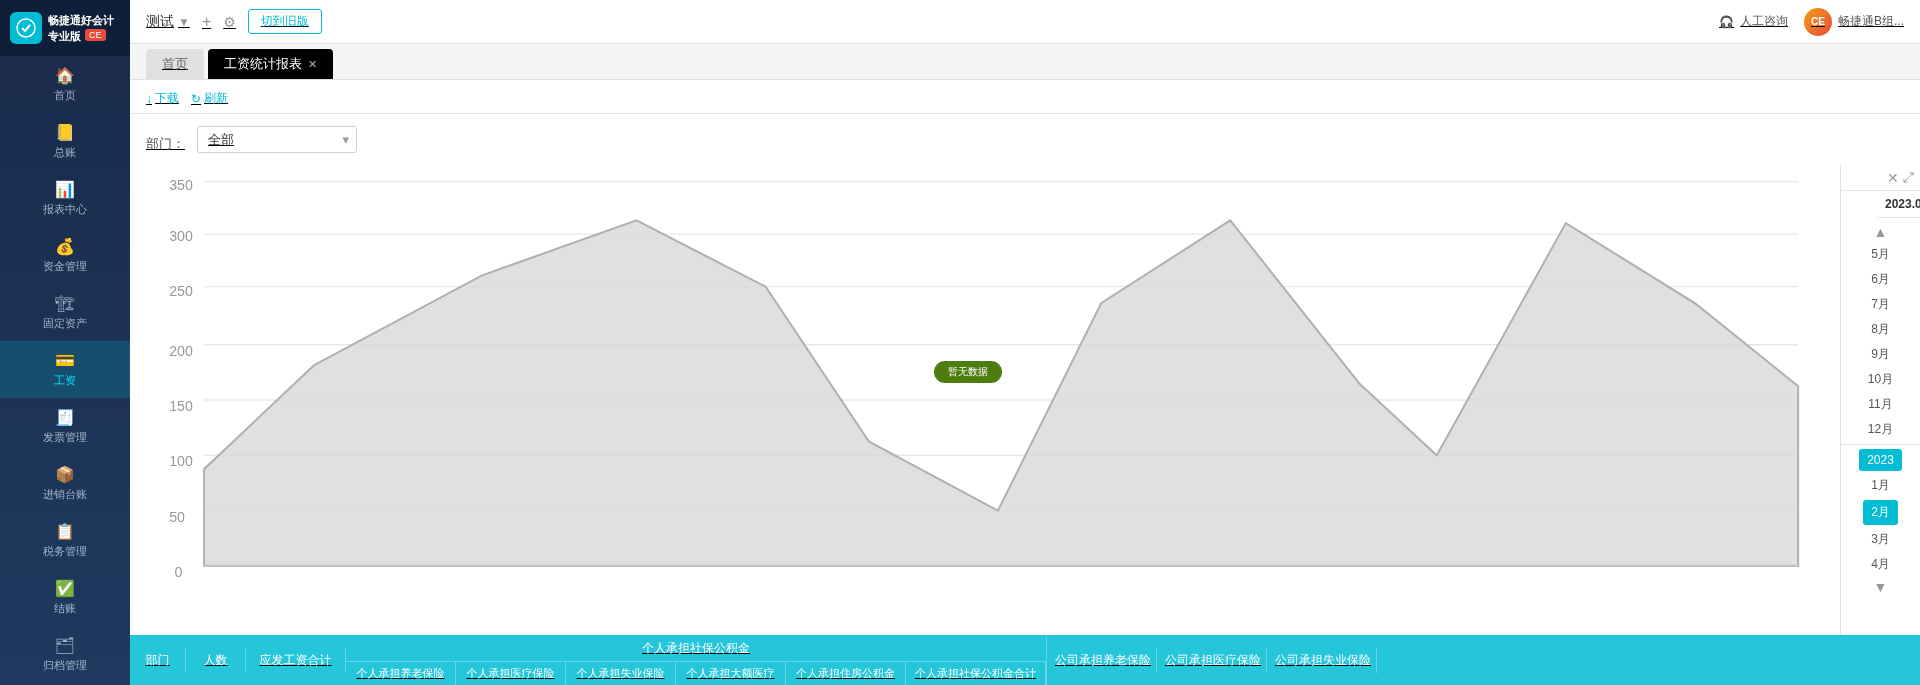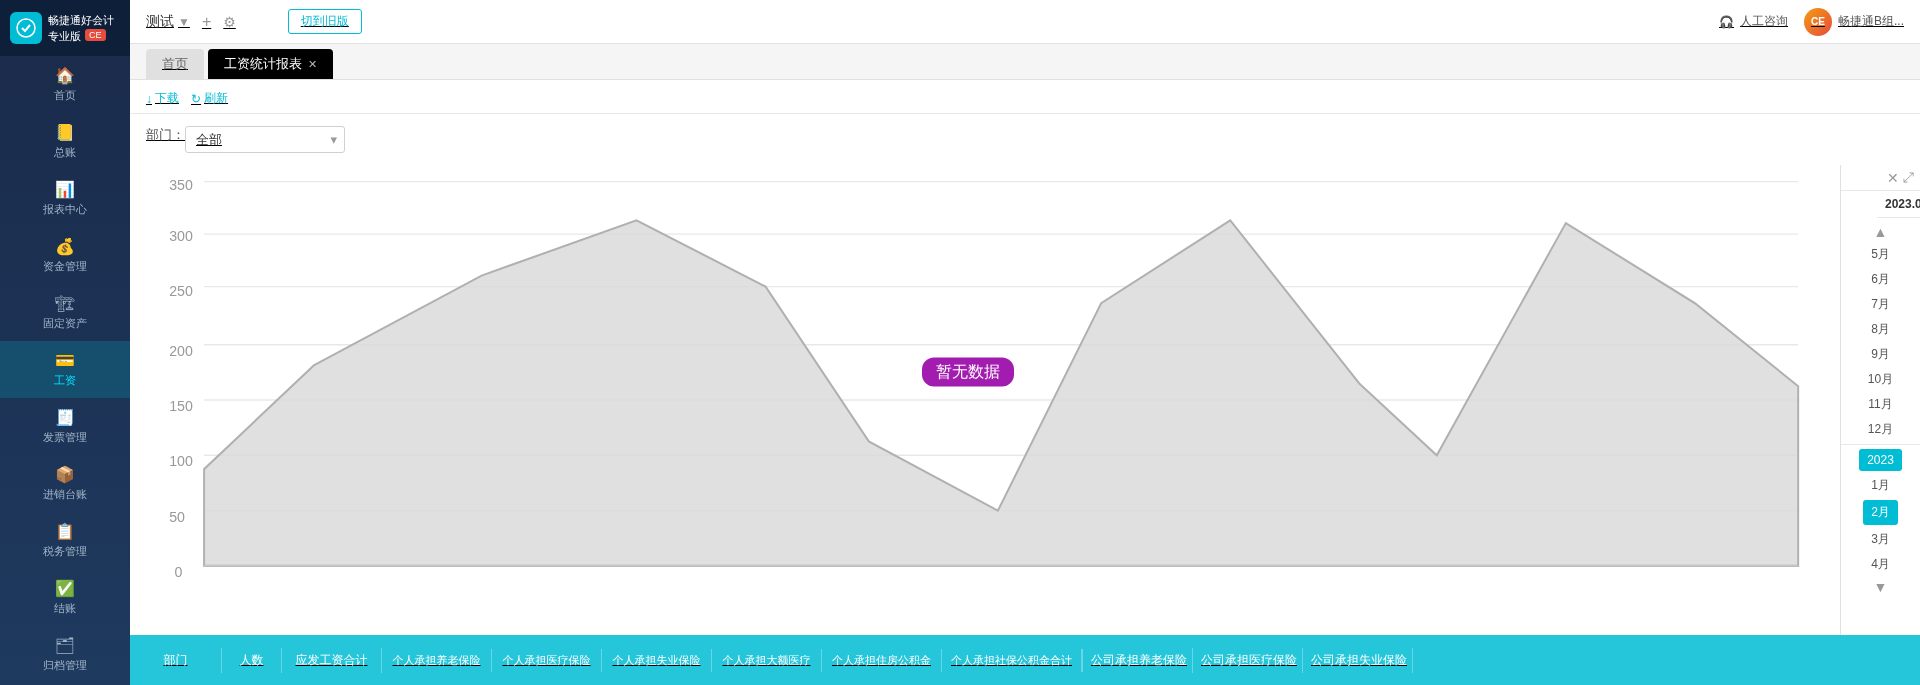--- a/index.html
+++ b/index.html
@@ -30,20 +30,21 @@
       align-items: center;
       justify-content: center;
       color: white;
       font-size: 12px;
       font-weight: bold;
     }
     .logo-text {
       color: white;
       font-size: 11px;
       line-height: 1.3;
+      font-weight: bold;
     }
     .logo-badge {
       background: #e74c3c;
       color: white;
       font-size: 9px;
       padding: 1px 4px;
       border-radius: 3px;
     }
     .sidebar-nav {
       flex: 1;
@@ -107,21 +108,20 @@
       font-size: 12px;
     }
     .btn-switch {
       border: 1px solid #00bcd4;
       color: #00bcd4;
       background: white;
       padding: 3px 12px;
       border-radius: 3px;
       cursor: pointer;
       font-size: 12px;
-      margin-left: 40px;
     }
     .topbar-status {
       display: flex;
       align-items: center;
       gap: 6px;
       color: #555;
       font-size: 12px;
     }
     .topbar-right {
       margin-left: auto;
@@ -228,21 +228,22 @@
       cursor: pointer;
       display: flex;
       align-items: center;
       gap: 3px;
     }
 
     
     .filterbar {
       padding: 12px 16px;
       display: flex;
-      align-items: flex-start;
+      align-items: flex-end;
+      gap: 12px;
       flex-shrink: 0;
     }
     .filter-label {
       color: #555;
       font-size: 13px;
     }
     .filter-select {
       border: 1px solid #d0d0d0;
       padding: 5px 28px 5px 10px;
       border-radius: 3px;
@@ -389,25 +390,25 @@
       width: auto;
     }
     .side-nav-divider {
       width: 100%;
       border: none;
       border-top: 1px solid #e8e8e8;
       margin: 2px 0;
     }
     .tooltip-box {
       position: absolute;
-      background: #a21caf;
+      background: #4d7c0f;
       color: white;
       border-radius: 12px;
       padding: 4px 14px;
-      font-size: 16px;
+      font-size: 10px;
       pointer-events: none;
       white-space: nowrap;
     }
   </style>
 </head>
 <body>
 
 <div class="sidebar">
   <div class="sidebar-logo">
     <div class="logo-icon">
@@ -587,25 +588,26 @@
           <div class="side-nav-item">1月</div>
           <div class="side-nav-item active-month">2月</div>
           <div class="side-nav-item">3月</div>
           <div class="side-nav-item">4月</div>
           <span class="side-nav-arrow">▼</span>
         </div>
       </div>
     </div>
 
     <div class="bottom-table">
-      <div class="table-header-cell" style="width:92px">部门</div>
+      <div class="table-header-cell" style="width:56px">部门</div>
       <div class="table-header-cell" style="width:60px">人数</div>
       <div class="table-header-cell" style="width:100px">应发工资合计</div>
 
       <div style="display:flex;flex-direction:column;border-right:1px solid rgba(255,255,255,0.3)">
+        <div class="table-group-title">个人承担社保公积金</div>
         <div class="table-sub-cells">
           <div class="table-sub-cell" style="width:110px">个人承担养老保险</div>
           <div class="table-sub-cell" style="width:110px">个人承担医疗保险</div>
           <div class="table-sub-cell" style="width:110px">个人承担失业保险</div>
           <div class="table-sub-cell" style="width:110px">个人承担大额医疗</div>
           <div class="table-sub-cell" style="width:120px">个人承担住房公积金</div>
           <div class="table-sub-cell" style="width:140px">个人承担社保公积金合计</div>
         </div>
       </div>
       <div class="table-header-cell" style="width:110px">公司承担养老保险</div>

